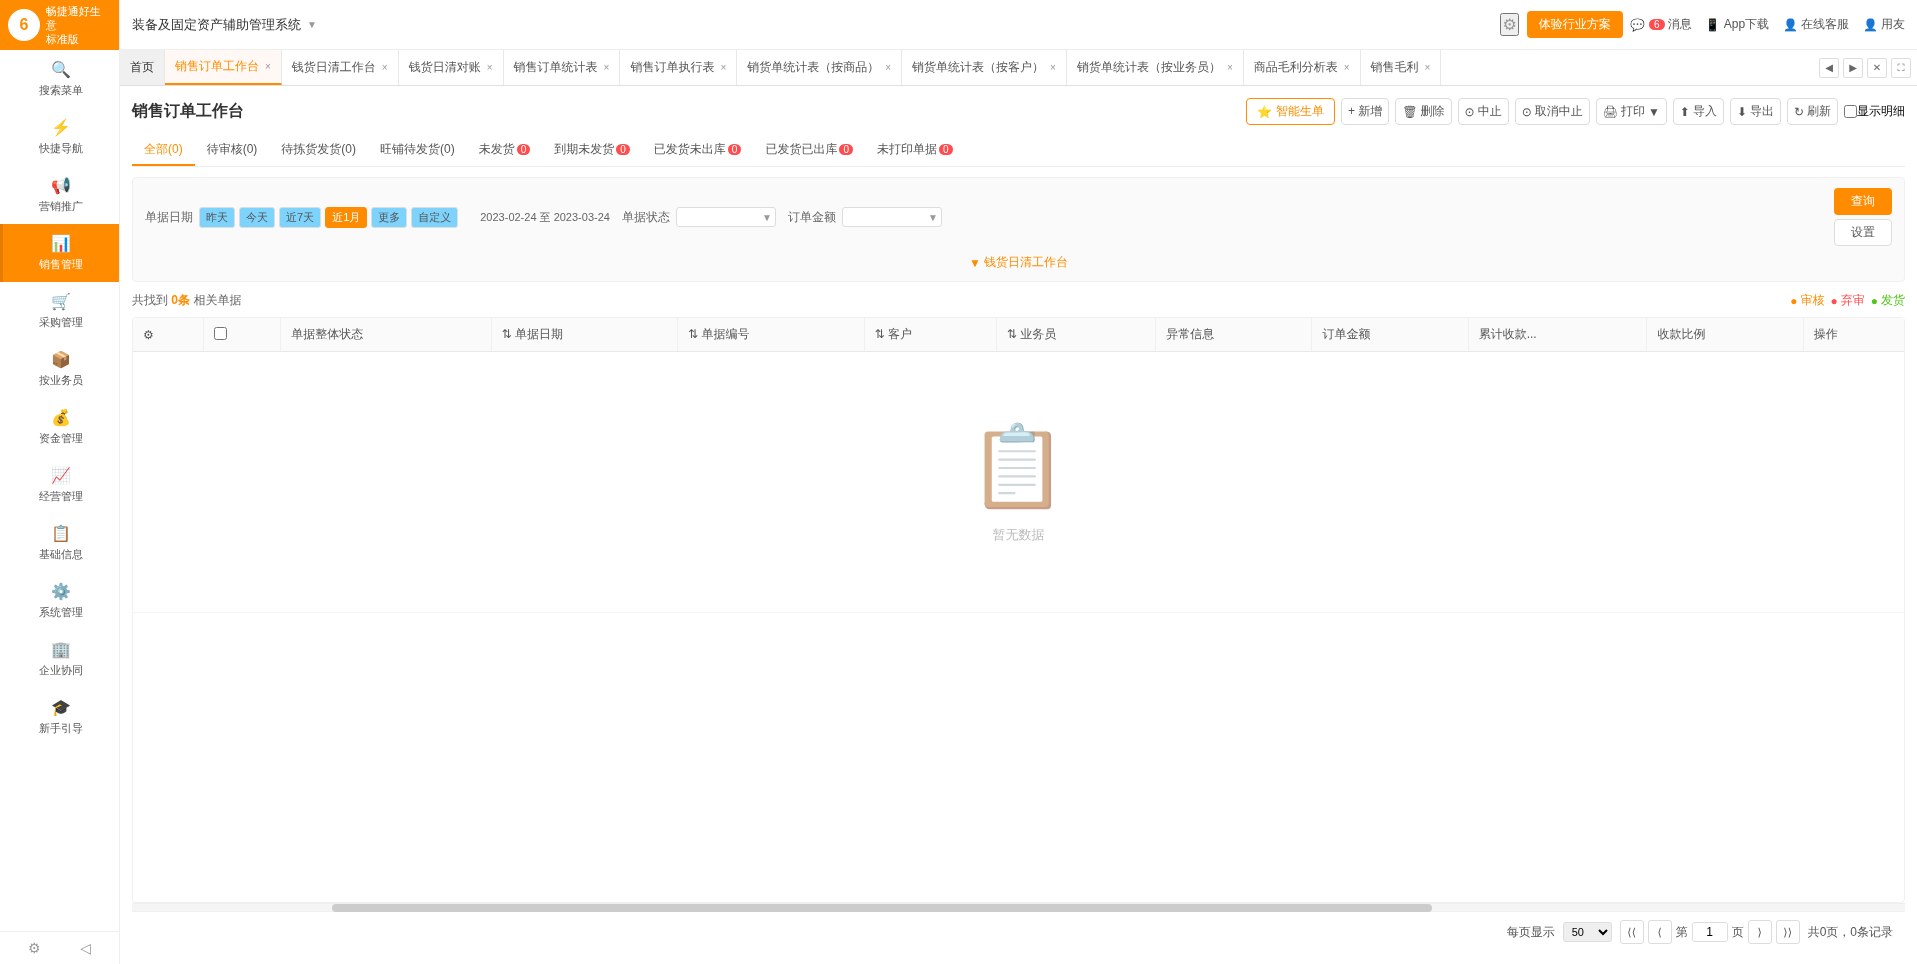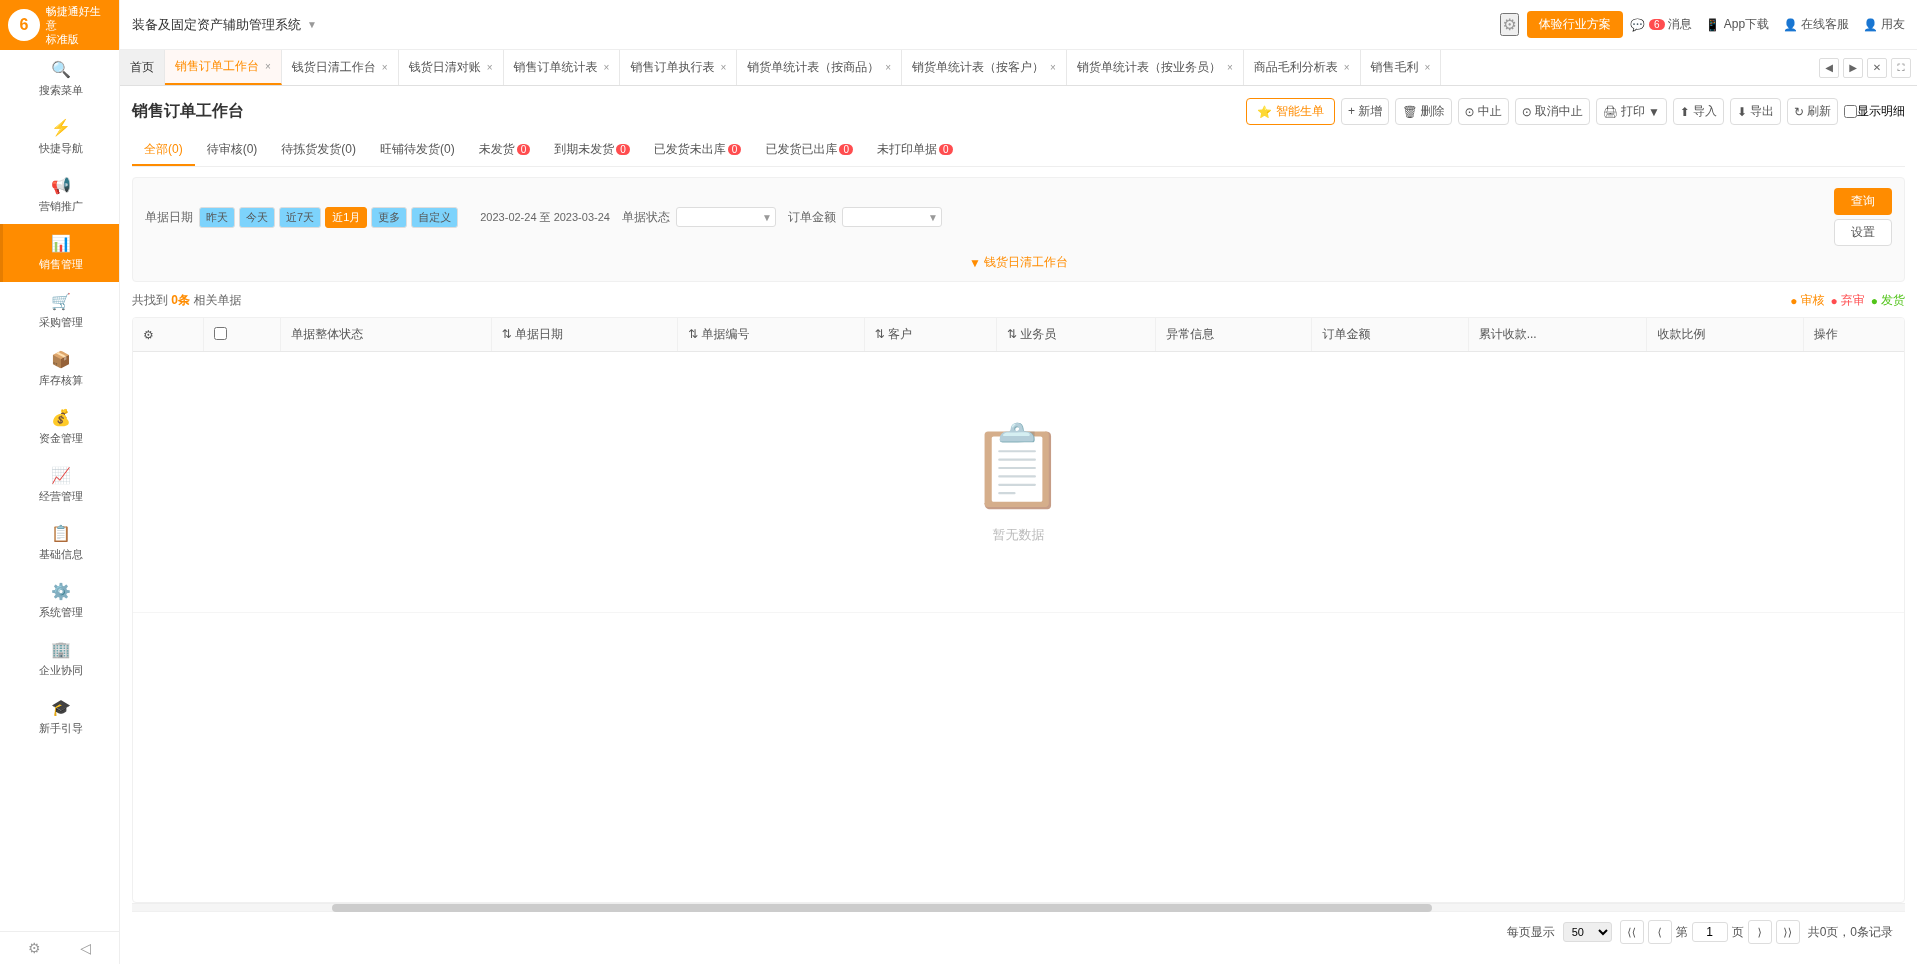--- a/index.html
+++ b/index.html
@@ -138,21 +138,21 @@
       <div class="sidebar-item active">
     <span class="item-icon">📊</span>
     <span>销售管理</span>
   </div>
       <div class="sidebar-item">
     <span class="item-icon">🛒</span>
     <span>采购管理</span>
   </div>
       <div class="sidebar-item">
     <span class="item-icon">📦</span>
-    <span>库存核算</span>
+    <span>按业务员</span>
   </div>
       <div class="sidebar-item">
     <span class="item-icon">💰</span>
     <span>资金管理</span>
   </div>
       <div class="sidebar-item">
     <span class="item-icon">📈</span>
     <span>经营管理</span>
   </div>
       <div class="sidebar-item">

